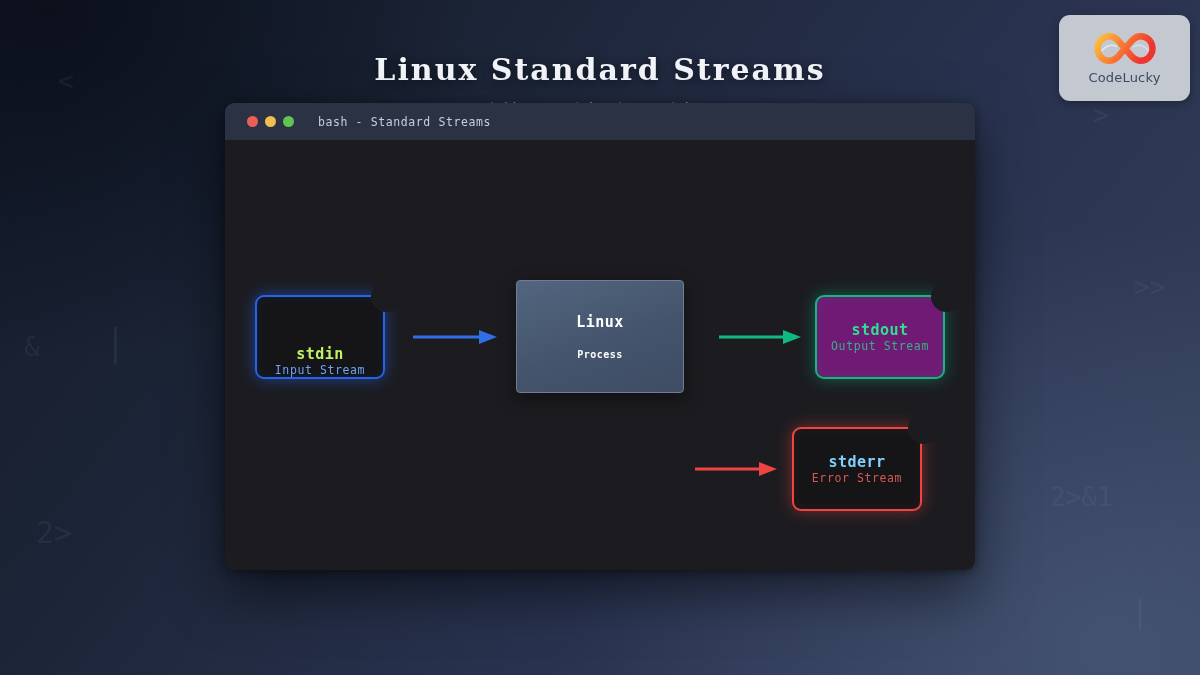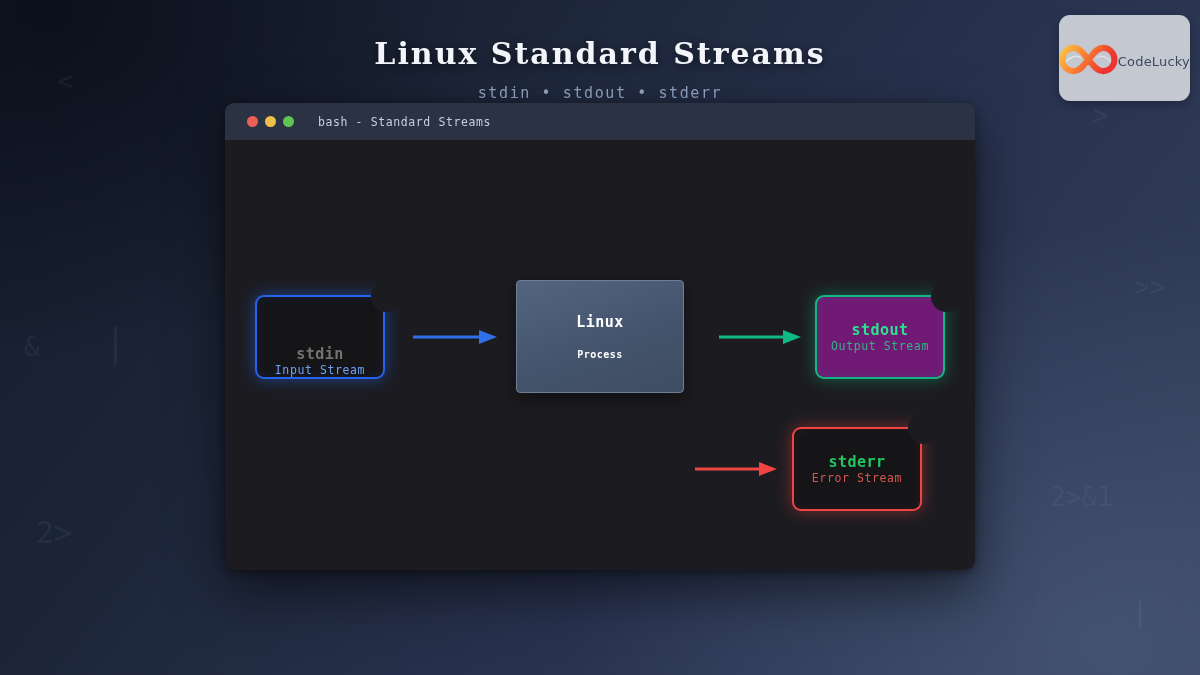--- a/index.html
+++ b/index.html
@@ -27,21 +27,21 @@
     user-select:none;
     white-space:nowrap;
   }
 
   
   #header {
     position:absolute; top:0; left:0; width:1200px;
     text-align:center; z-index:2;
   }
   #page-title {
-    margin-top:36px;
+    margin-top:52px;
     font-family:"DejaVu Serif", serif;
     font-weight:bold;
     font-size:30px;
     letter-spacing:2.0px;
     color:#f2f5fa;
     text-shadow:0 2px 10px rgba(0,0,0,0.55);
   }
   #page-subtitle {
     margin-top:13px;
     font-family:"DejaVu Sans Mono", monospace;
@@ -93,21 +93,21 @@
   }
   .node-title { font-family:"DejaVu Sans Mono", monospace; font-weight:bold; font-size:15px; letter-spacing:0.5px; }
   .node-sub   { font-family:"DejaVu Sans Mono", monospace; font-size:11.5px; letter-spacing:0.6px; }
 
   #node-stdin {
     left:30px; top:155px; width:130px; height:84px;
     background:#151518;
     border:2px solid #2563eb;
     box-shadow:0 0 16px rgba(37,99,235,0.55), inset 0 0 12px rgba(37,99,235,0.10);
   }
-  #node-stdin .node-title { color:#737373;margin-top:48px; }
+  #node-stdin .node-title { color:#bef264;margin-top:48px; }
   #node-stdin .node-sub   { color:#6fa3ef; }
 
   #node-process {
     left:291px; top:140px; width:168px; height:113px;
     background:linear-gradient(160deg,#53657f 0%,#44546c 55%,#3e4d64 100%);
     border:1px solid #6d7e96;
     box-shadow:0 6px 18px rgba(0,0,0,0.45);
     border-radius:4px;
   }
   #node-process .node-title { color:#ffffff; font-size:15px; }
@@ -121,40 +121,40 @@
   }
   #node-stdout .node-title { color:#2ee08f; }
   #node-stdout .node-sub   { color:#35b285; }
 
   #node-stderr {
     left:567px; top:287px; width:130px; height:84px;
     background:#151518;
     border:2px solid #ef4444;
     box-shadow:0 0 16px rgba(239,68,68,0.45), inset 0 0 12px rgba(239,68,68,0.08);
   }
-  #node-stderr .node-title { color:#22c55e; }
+  #node-stderr .node-title { color:#7dd3fc; }
   #node-stderr .node-sub   { color:#d7564f; }
 
   
   .corner-blob {
     position:absolute;
     width:31px; height:31px; border-radius:50%;
     background:#1c1c20;
   }
 
   .arrow { position:absolute; height:18px; }
 
   
   #logo-card {
     position:absolute;
     right:10px; top:15px;
     width:131px; height:86px;
     background:#c3c8d1;
     border-radius:11px;
-    display:flex; flex-direction:row;
+    display:flex; flex-direction:column;
     align-items:center; justify-content:center;
     box-shadow:0 3px 10px rgba(0,0,0,0.3);
     z-index:5;
   }
   #logo-mark { width:62px; height:31px; margin-top:2px; }
   #logo-text {
     margin-top:6px;
     font-family:"DejaVu Sans", sans-serif;
     font-size:13px;
     color:#3c4a63;

